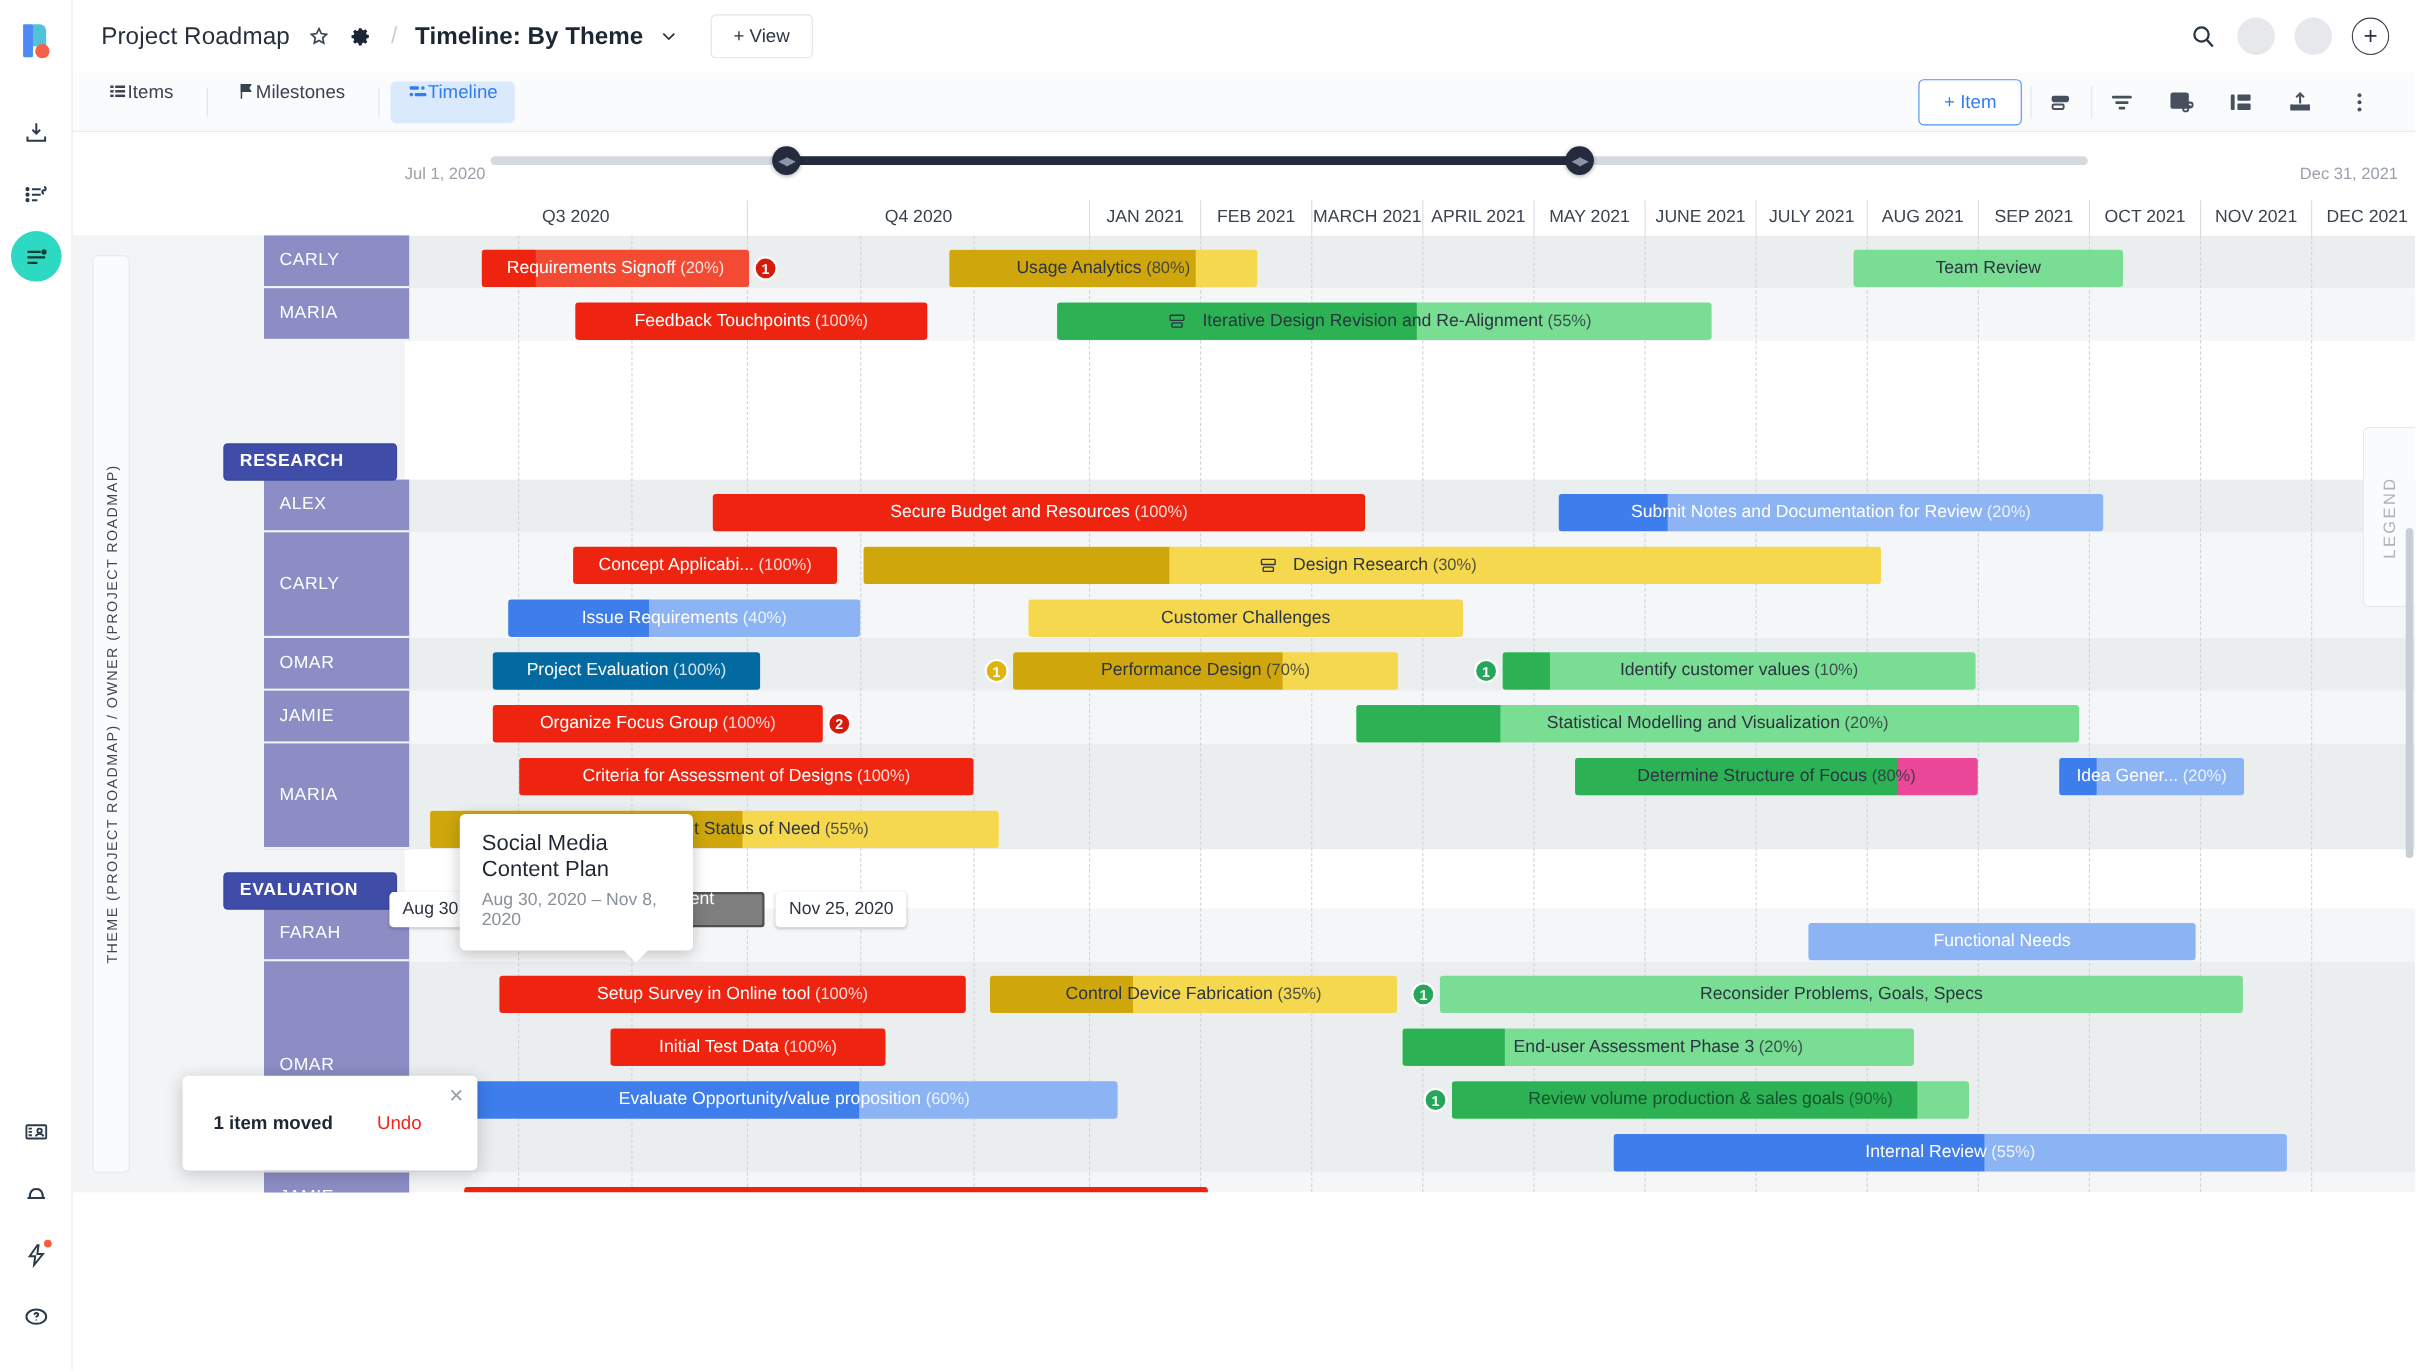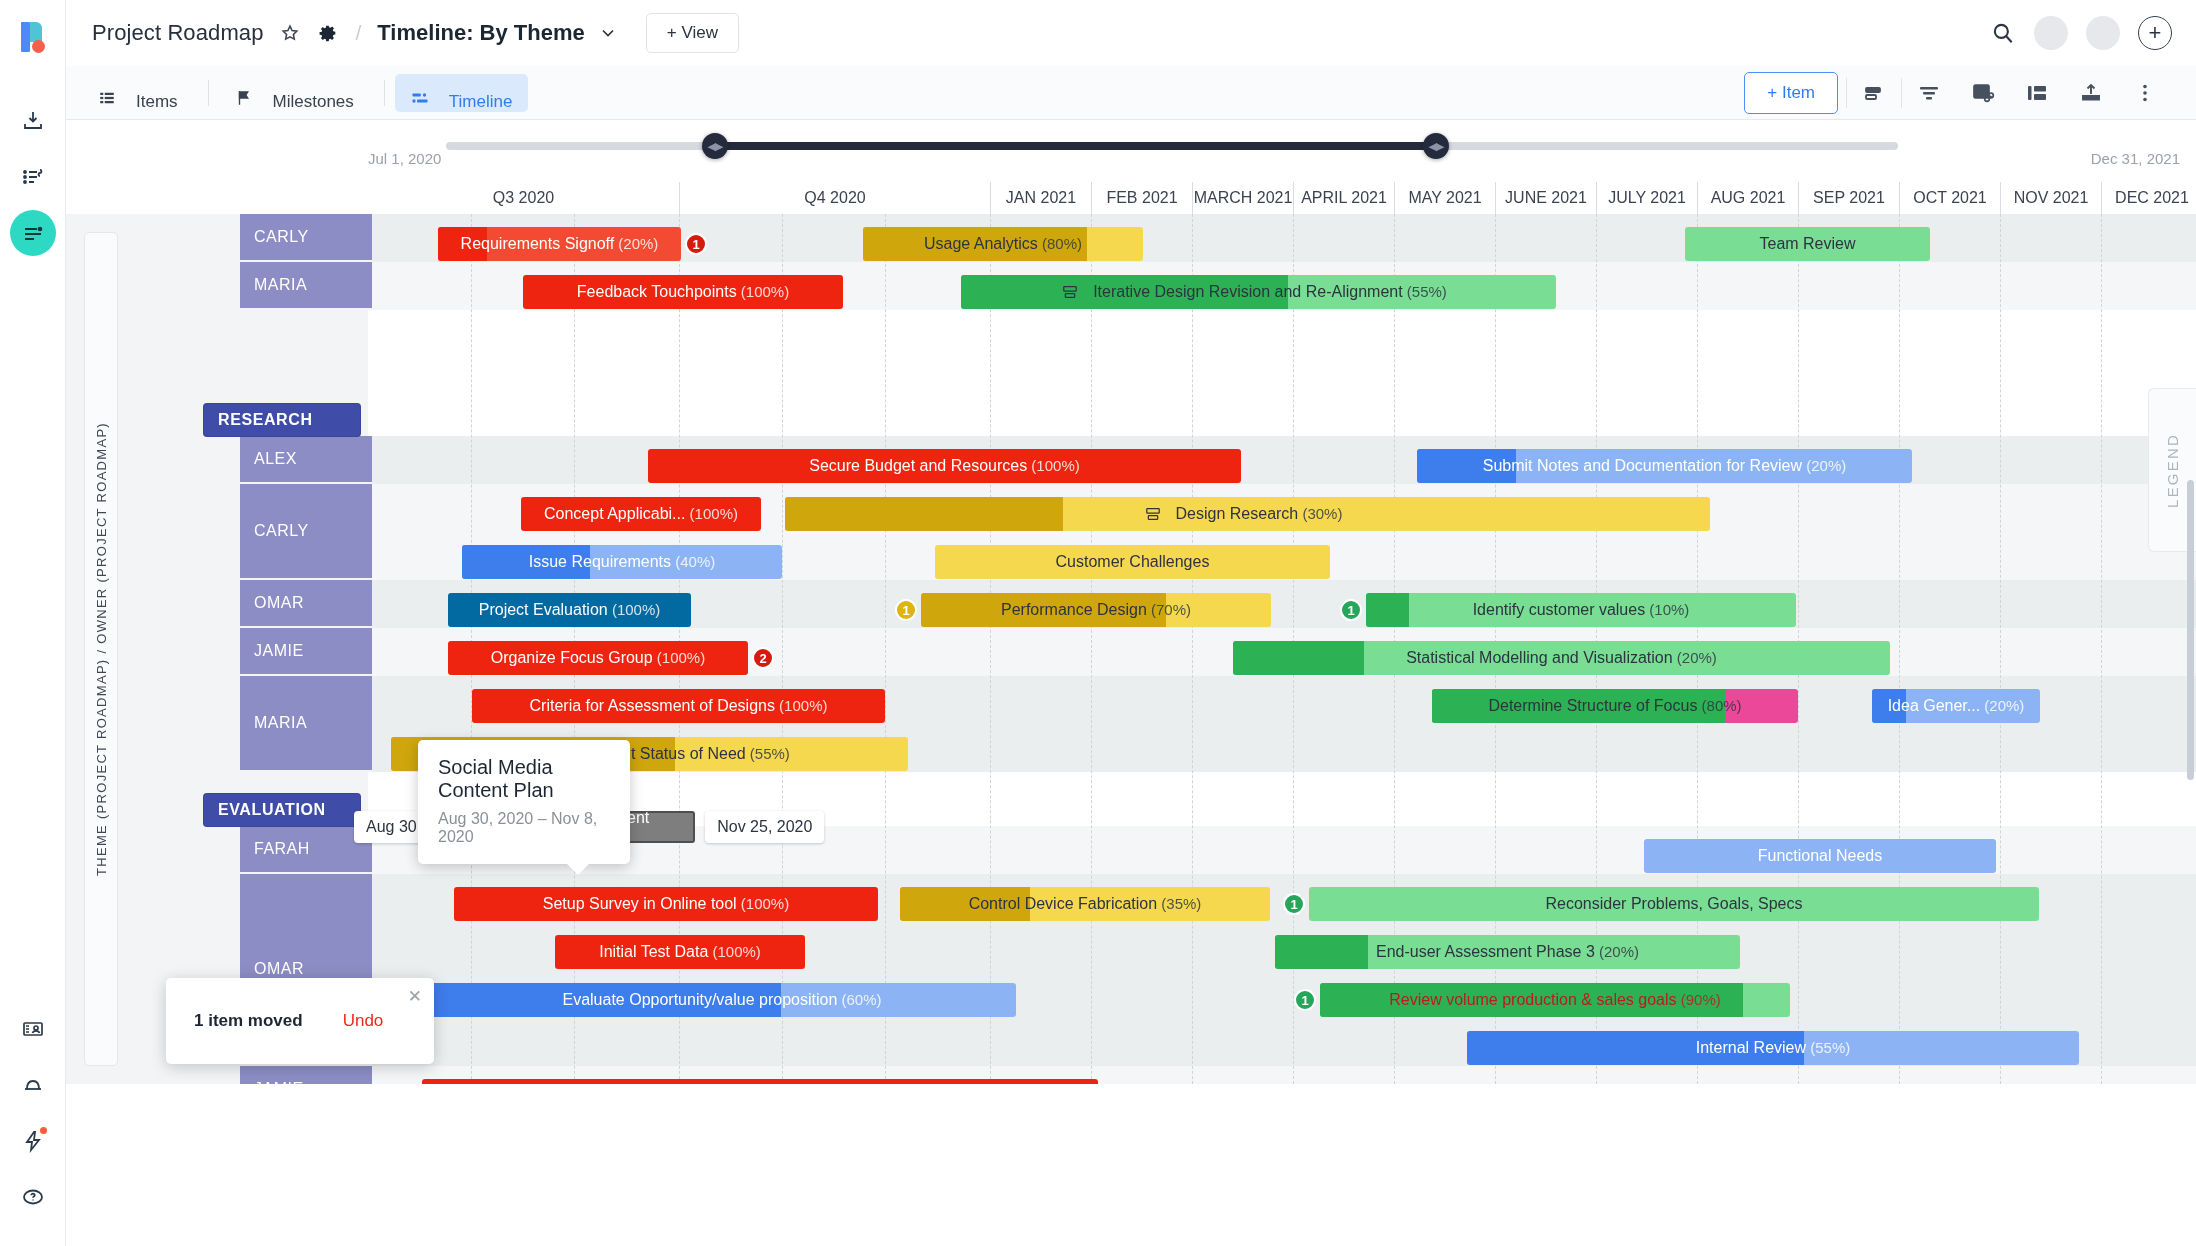--- a/index.html
+++ b/index.html
@@ -57,22 +57,22 @@
     display: flex; align-items: center; justify-content: center; font-size: 22px;
     color: #2b3440; cursor: pointer; line-height: 1;
   }
 
   
   .tabbar {
     height: 54px; display: flex; align-items: center; padding: 0 24px 0 16px;
     background: #fafbfc; border-bottom: 1px solid #e6e9ed; flex: 0 0 54px;
   }
   .tab {
-    height: 38px; padding: 0 16px; border-radius: 5px; display: flex; align-items: flex-end;
-    gap: 20px; font-size: 17px; color: #39424f; cursor: pointer; margin-right: 4px;
+    height: 38px; padding: 0 16px; border-radius: 5px; display: flex; align-items: flex-start;
+    gap: 0; font-size: 17px; color: #39424f; cursor: pointer; margin-right: 4px;
   }
   .tab.active { background: #dbe9fd; color: #2f7df0; }
   .tabdiv { width: 1px; height: 26px; background: #dfe3e8; margin: 0 10px; }
   .tb2-right { margin-left: auto; display: flex; align-items: center; }
   .item-btn {
     height: 42px; padding: 0 22px; border: 1px solid #4f8ef7; color: #2f7df0;
     background: #fff; border-radius: 5px; font-size: 17px; display: flex;
     align-items: center; cursor: pointer; margin-right: 8px;
   }
   .vdiv { width: 1px; height: 30px; background: #e1e5ea; }
@@ -575,21 +575,21 @@
               <span class="lbl">Initial Test Data<span class="pct"> (100%)</span></span>
             </div>
             <div class="bar" style="left: 1209px; top: 721px; width: 465px; background: rgb(121, 221, 147); color: rgb(43, 52, 64);">
               <div class="fill" style="width: 20%; background: rgb(44, 178, 84);"></div>
               <span class="lbl">End-user Assessment Phase 3<span class="pct"> (20%)</span></span>
             </div>
             <div class="bar" style="left: 362px; top: 769px; width: 588px; background: rgb(140, 180, 245); color: rgb(255, 255, 255);">
               <div class="fill" style="width: 60%; background: rgb(61, 125, 236);"></div>
               <span class="lbl">Evaluate Opportunity/value proposition<span class="pct"> (60%)</span></span>
             </div>
-            <div class="bar" style="left: 1254px; top: 769px; width: 470px; background: rgb(121, 221, 147); color: #b91c1c;">
+            <div class="bar" style="left: 1254px; top: 769px; width: 470px; background: rgb(121, 221, 147); color: #14532d;">
               <div class="fill" style="width: 90%; background: rgb(44, 178, 84);"></div>
               <span class="lbl">Review volume production &amp; sales goals<span class="pct"> (90%)</span></span>
             </div>
             <div class="badge" style="background: rgb(38, 166, 91); top: 775px; left: 1228px;">1</div>
             <div class="bar" style="left: 1401px; top: 817px; width: 612px; background: rgb(140, 180, 245); color: rgb(255, 255, 255);">
               <div class="fill" style="width: 55%; background: rgb(61, 125, 236);"></div>
               <span class="lbl">Internal Review<span class="pct"> (55%)</span></span>
             </div>
             <div class="bar" style="left: 356px; top: 865px; width: 676px; background: rgb(239, 36, 16); color: rgb(255, 255, 255);">
               <span class="lbl">Establish Project Team<span class="pct"> (100%)</span></span>

